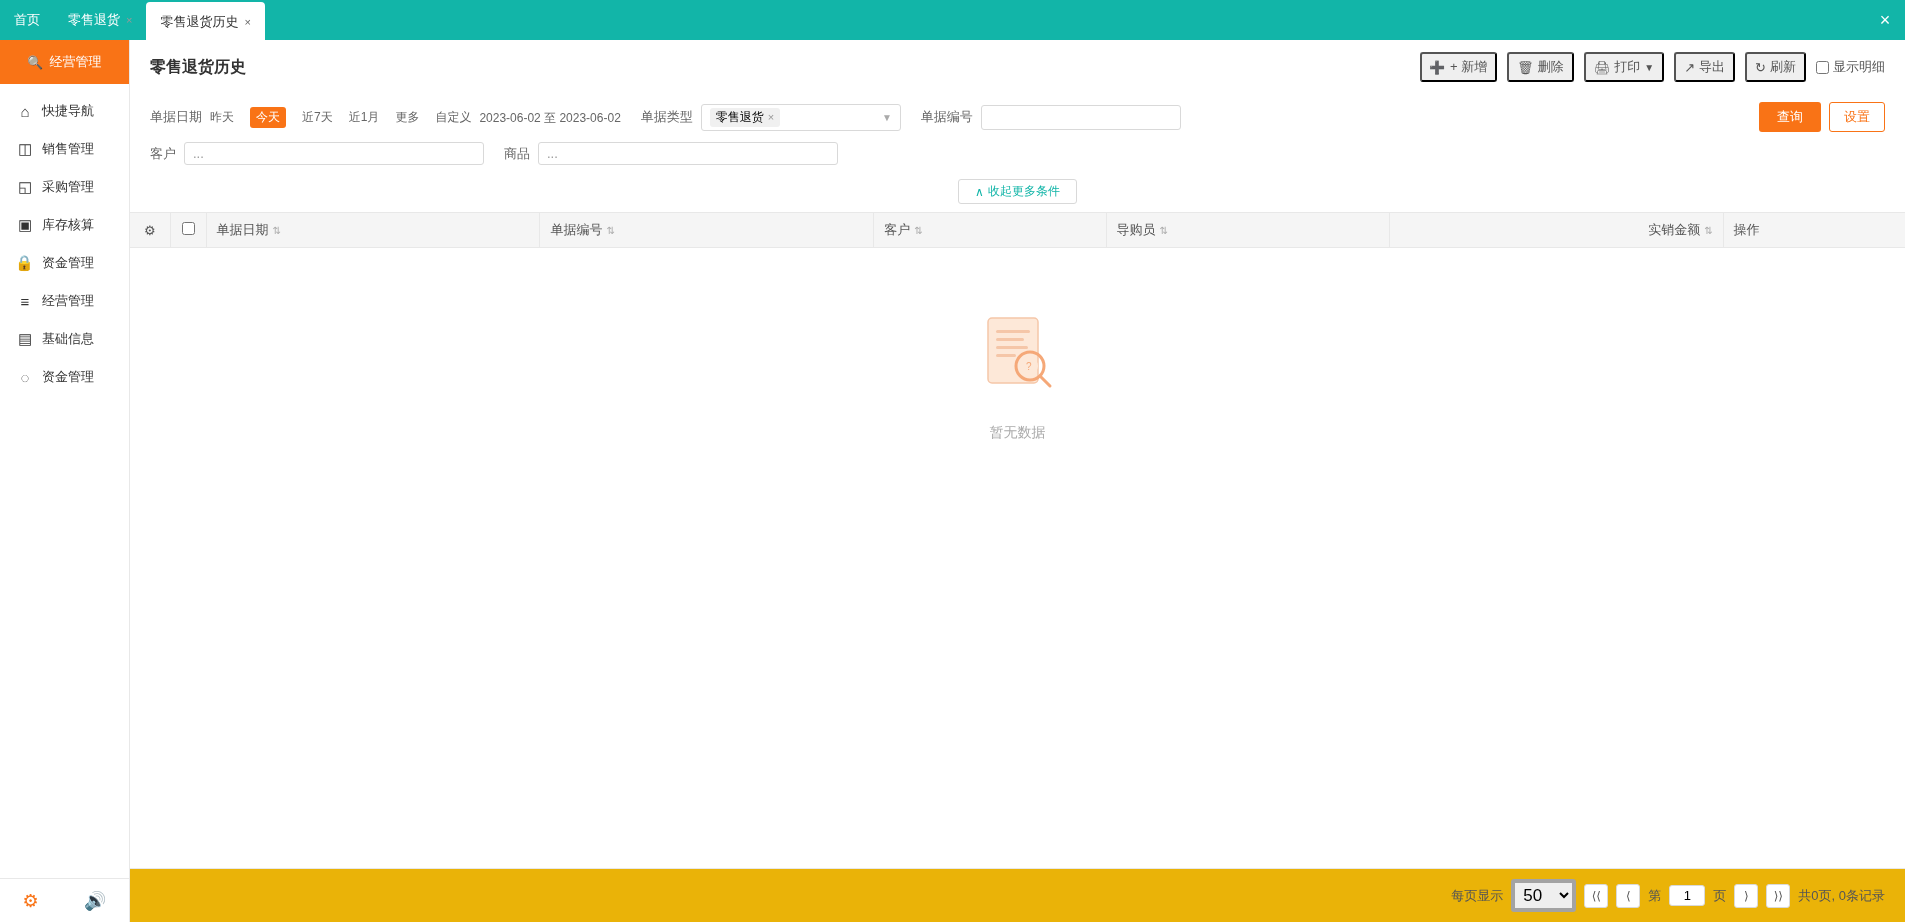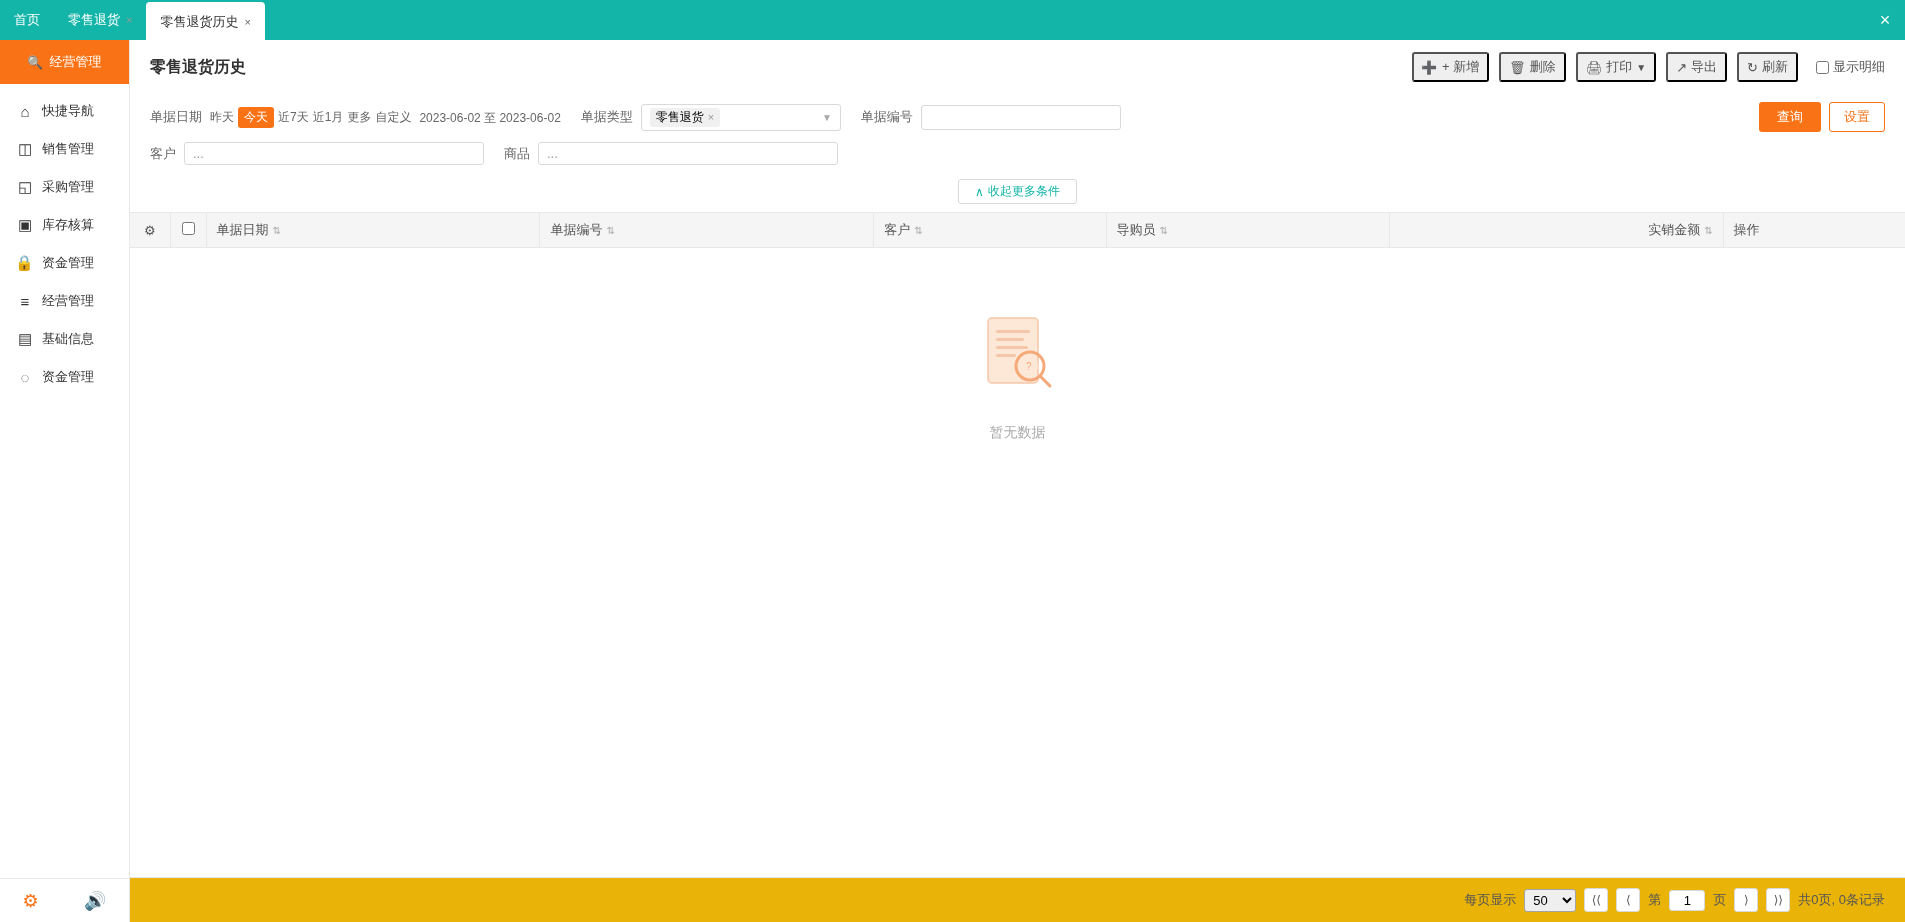--- a/index.html
+++ b/index.html
@@ -176,21 +176,20 @@
       font-size: 13px;
       cursor: pointer;
     }
     .checkbox-label {
       display: flex;
       align-items: center;
       gap: 4px;
       font-size: 13px;
       color: #555;
       cursor: pointer;
-      margin-left: 8px;
     }
 
     
     .filter-area {
       padding: 10px 0 0 0;
     }
     .filter-row {
       display: flex;
       align-items: center;
       gap: 20px;
@@ -204,21 +203,21 @@
       font-size: 13px;
     }
     .filter-label {
       color: #666;
       white-space: nowrap;
       min-width: fit-content;
     }
     .date-shortcuts {
       display: flex;
       align-items: center;
-      gap: 4px;
+      gap: 16px;
     }
     .date-shortcut {
       font-size: 12px;
       color: #666;
       cursor: pointer;
     }
     .date-shortcut.active {
       background: #f97316;
       color: #fff;
       padding: 2px 6px;
@@ -347,24 +346,24 @@
       justify-content: flex-end;
       padding: 10px 20px;
       background: #eab308;
       border-top: 1px solid #e8e8e8;
       font-size: 13px;
       color: #555;
       gap: 8px;
       flex-shrink: 0;
     }
     .page-size-select {
-      border: 1px solid #a3a3a3;
+      border: 4px solid #a3a3a3;
       border-radius: 3px;
       padding: 2px 4px;
-      font-size: 13px;
+      font-size: 17px;
     }
     .page-nav-btn {
       width: 24px;
       height: 24px;
       display: flex;
       align-items: center;
       justify-content: center;
       border: 1px solid #d9d9d9;
       border-radius: 3px;
       cursor: pointer;

